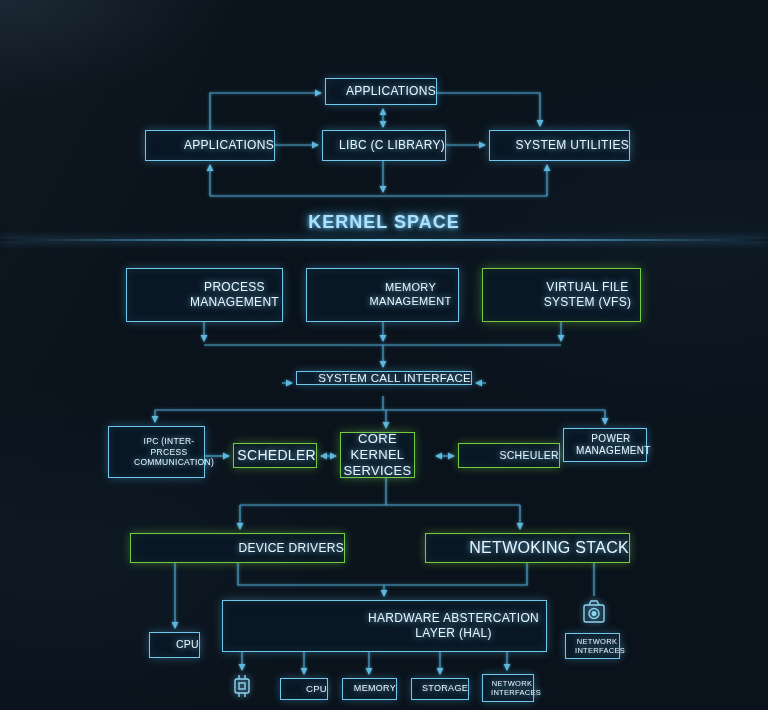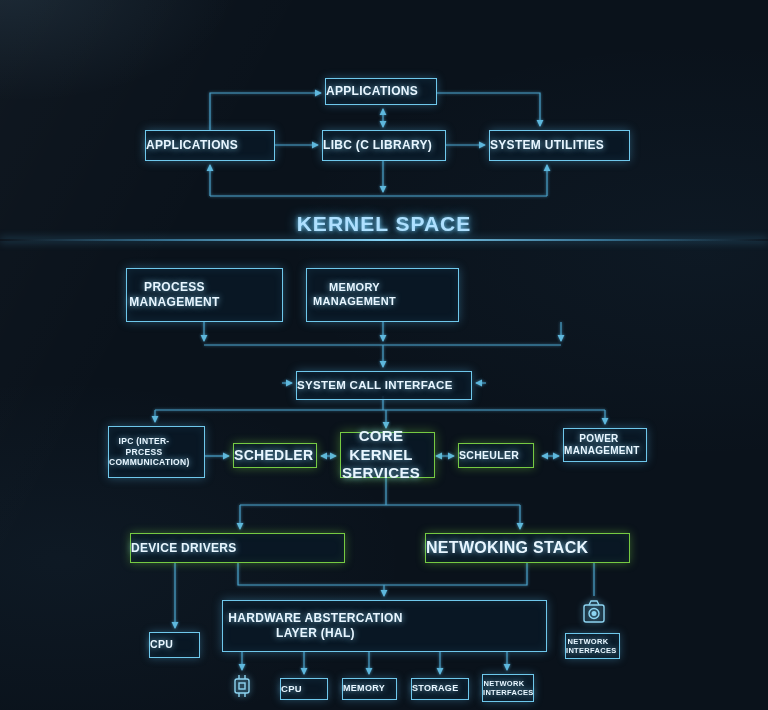--- a/index.html
+++ b/index.html
@@ -12,42 +12,42 @@
       radial-gradient(ellipse 320px 160px at 10px -10px, rgba(140,200,235,0.10), transparent 70%),
       radial-gradient(ellipse 600px 300px at 700px 250px, rgba(80,150,200,0.05), transparent 70%),
       radial-gradient(ellipse 500px 260px at 60px 560px, rgba(90,160,210,0.05), transparent 70%),
       linear-gradient(118deg, rgba(255,255,255,0.025) 0%, transparent 28%),
       #0a121b;
   }
   svg.wires{position:absolute;left:0;top:0;pointer-events:none;
     filter:drop-shadow(0 0 1.5px rgba(90,190,235,.7));}
   .node{
     position:absolute;
-    display:flex;align-items:center;justify-content:flex-start;
+    display:flex;align-items:center;justify-content:flex-end;
     text-align:center;
     box-sizing:border-box;
     background:rgba(9,24,37,0.88);
     border:1px solid #6fc8ec;
     box-shadow:0 0 9px rgba(90,190,240,0.35), inset 0 0 10px rgba(90,190,240,0.10);
     color:#e8f6ff;
-    font-weight:bold;
+    font-weight:normal;
     letter-spacing:.3px;
     line-height:1.25;
     text-shadow:0 0 6px rgba(140,220,255,0.85);
   }
   .node.green{
     border:1.5px solid #76ca42;
     box-shadow:0 0 10px rgba(120,210,70,0.40), inset 0 0 10px rgba(120,210,70,0.10);
   }
   .node span{display:inline-block;}
   .icon-wrap{position:absolute;display:flex;align-items:center;justify-content:center;
     filter:drop-shadow(0 0 3px rgba(110,200,240,.8));}
   #kernel-space-label{
     position:absolute;left:0;top:212px;width:768px;
-    text-align:center;font-size:21px;font-weight:bold;letter-spacing:1px;
+    text-align:center;font-size:18px;font-weight:bold;letter-spacing:1px;
     color:#aee0ff;text-shadow:0 0 12px rgba(70,180,235,.95),0 0 4px rgba(140,220,255,.9);
   }
   #kernel-divider{
     position:absolute;left:0;top:239px;width:768px;height:2px;
     background:linear-gradient(90deg, rgba(70,160,210,0) 0%, rgba(90,190,240,.55) 22%, rgba(140,220,255,.95) 50%, rgba(90,190,240,.55) 78%, rgba(70,160,210,0) 100%);
     box-shadow:0 0 8px rgba(90,190,240,.6);
   }
 </style>
 </head>
 <body>
@@ -135,35 +135,38 @@
 
   <div id="kernel-space-label">KERNEL SPACE</div>
   <div id="kernel-divider"></div>
 
   <div class="node" style="left:126px;top:268px;width:157px;height:54px;font-size:12px">
       <span style="max-width:95px">PROCESS MANAGEMENT</span>
     </div>
   <div class="node" style="left:306px;top:268px;width:153px;height:54px;font-size:11px">
       <span style="max-width:95px">MEMORY MANAGEMENT</span>
     </div>
-
-  <div class="node" style="left:296px;top:371px;width:176px;height:29px;font-size:11.5px">
+  <div class="node green" style="left:482px;top:268px;width:159px;height:54px;font-size:12px">
+      <span style="max-width:105px">VIRTUAL FILE SYSTEM (VFS)</span>
+    </div>
+
+  <div class="node" style="left:296px;top:371px;width:176px;height:14px;font-size:11.5px">
       <span>SYSTEM CALL INTERFACE</span>
     </div>
 
   <div class="node" style="left:108px;top:426px;width:97px;height:52px;font-size:8.5px">
       <span style="max-width:70px">IPC (INTER-PRCESS COMMUNICATION)</span>
     </div>
   <div class="node green" style="left:233px;top:443px;width:84px;height:25px;font-size:14px">
       <span>SCHEDLER</span>
     </div>
-  <div class="node green" style="left:340px;top:432px;width:95px;height:46px;font-size:15px">
+  <div class="node green" style="left:340px;top:432px;width:75px;height:46px;font-size:13px">
       <span style="max-width:80px">CORE KERNEL SERVICES</span>
     </div>
-  <div class="node green" style="left:458px;top:443px;width:76px;height:25px;font-size:10.5px">
+  <div class="node green" style="left:458px;top:443px;width:102px;height:25px;font-size:10.5px">
       <span>SCHEULER</span>
     </div>
   <div class="node" style="left:563px;top:428px;width:84px;height:34px;font-size:10px">
       <span style="max-width:70px">POWER MANAGEMENT</span>
     </div>
 
   <div class="node green" style="left:130px;top:533px;width:215px;height:30px;font-size:12px">
       <span>DEVICE DRIVERS</span>
     </div>
   <div class="node green" style="left:425px;top:533px;width:205px;height:30px;font-size:16px">

